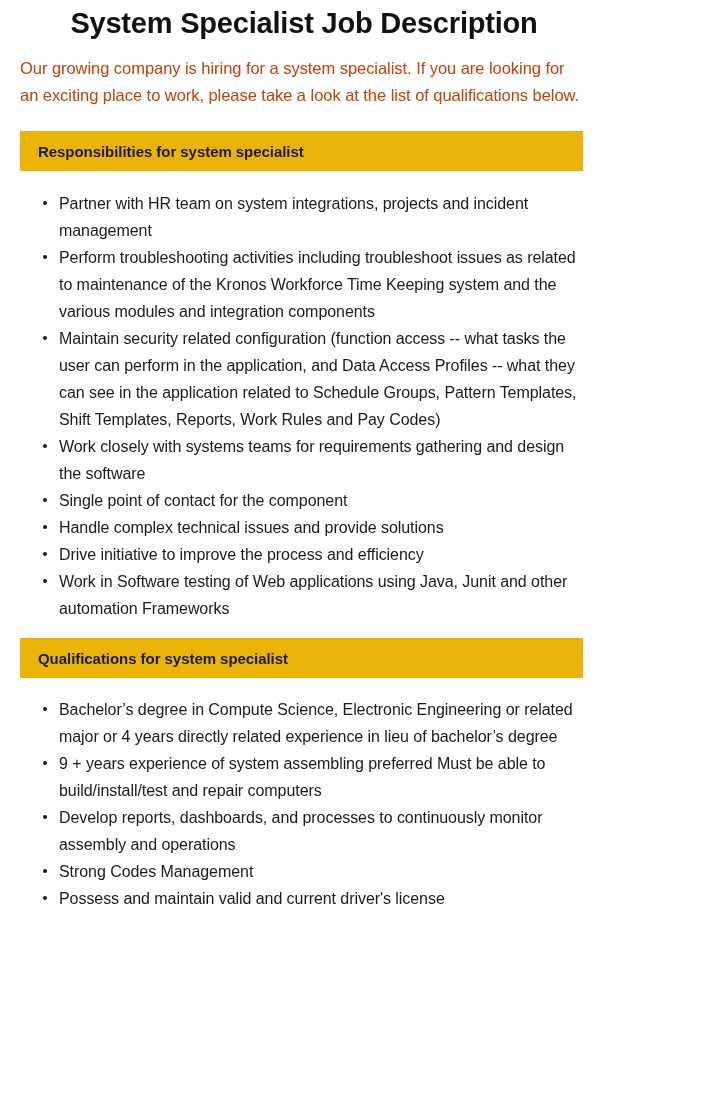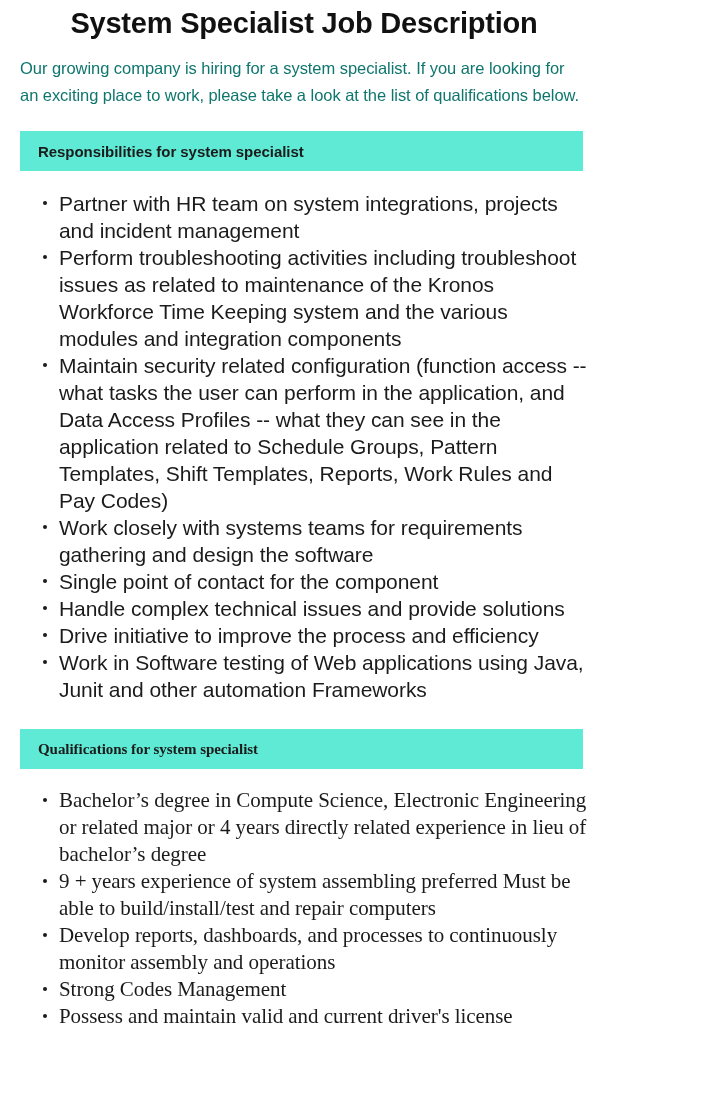--- a/index.html
+++ b/index.html
@@ -27,70 +27,69 @@
     text-align: center;
     letter-spacing: -0.2px;
     color: #111111;
     margin: 0;
     padding: 5px 20px 0 20px;
     line-height: 37px;
   }
   .intro {
     font-size: 16.5px;
     line-height: 27px;
-    color: #0f766e;
+    color: #c2410c;
     margin: 0;
     padding: 13px 28px 0 20px;
     letter-spacing: -0.05px;
   }
   .section {
     margin-top: 22px;
   }
   .section-header {
-    background: #5eead4;
+    background: #eab308;
     margin: 0 25px 0 20px;
     height: 40px;
     display: flex;
     align-items: center;
     padding: 0 0 0 18px;
     box-sizing: border-box;
   }
   .section-header-text {
     font-size: 15px;
     font-weight: bold;
     color: #1b1b1b;
     letter-spacing: -0.05px;
   }
   .bullet-list {
     list-style: none;
     margin: 0;
     padding: 19px 20px 0 43px;
   }
   .bullet-list li {
     position: relative;
-    font-size: 21px;
+    font-size: 16px;
     line-height: 27px;
     color: #1b1b1b;
     padding-left: 16px;
     margin: 0 0 0 0;
     letter-spacing: -0.06px;
   }
   .bullet-list li::before {
     content: "";
     position: absolute;
     left: 0;
     top: 11px;
     width: 4px;
     height: 4px;
     border-radius: 50%;
     background: #1b1b1b;
   }
   .section-qualifications {
-    margin-top: 26px;
-    font-family: Liberation Serif, serif;
+    margin-top: 16px;
   }
   .section-qualifications .bullet-list {
     padding-top: 18px;
   }
 </style>
 </head>
 <body>
 
 <div class="page">
 

